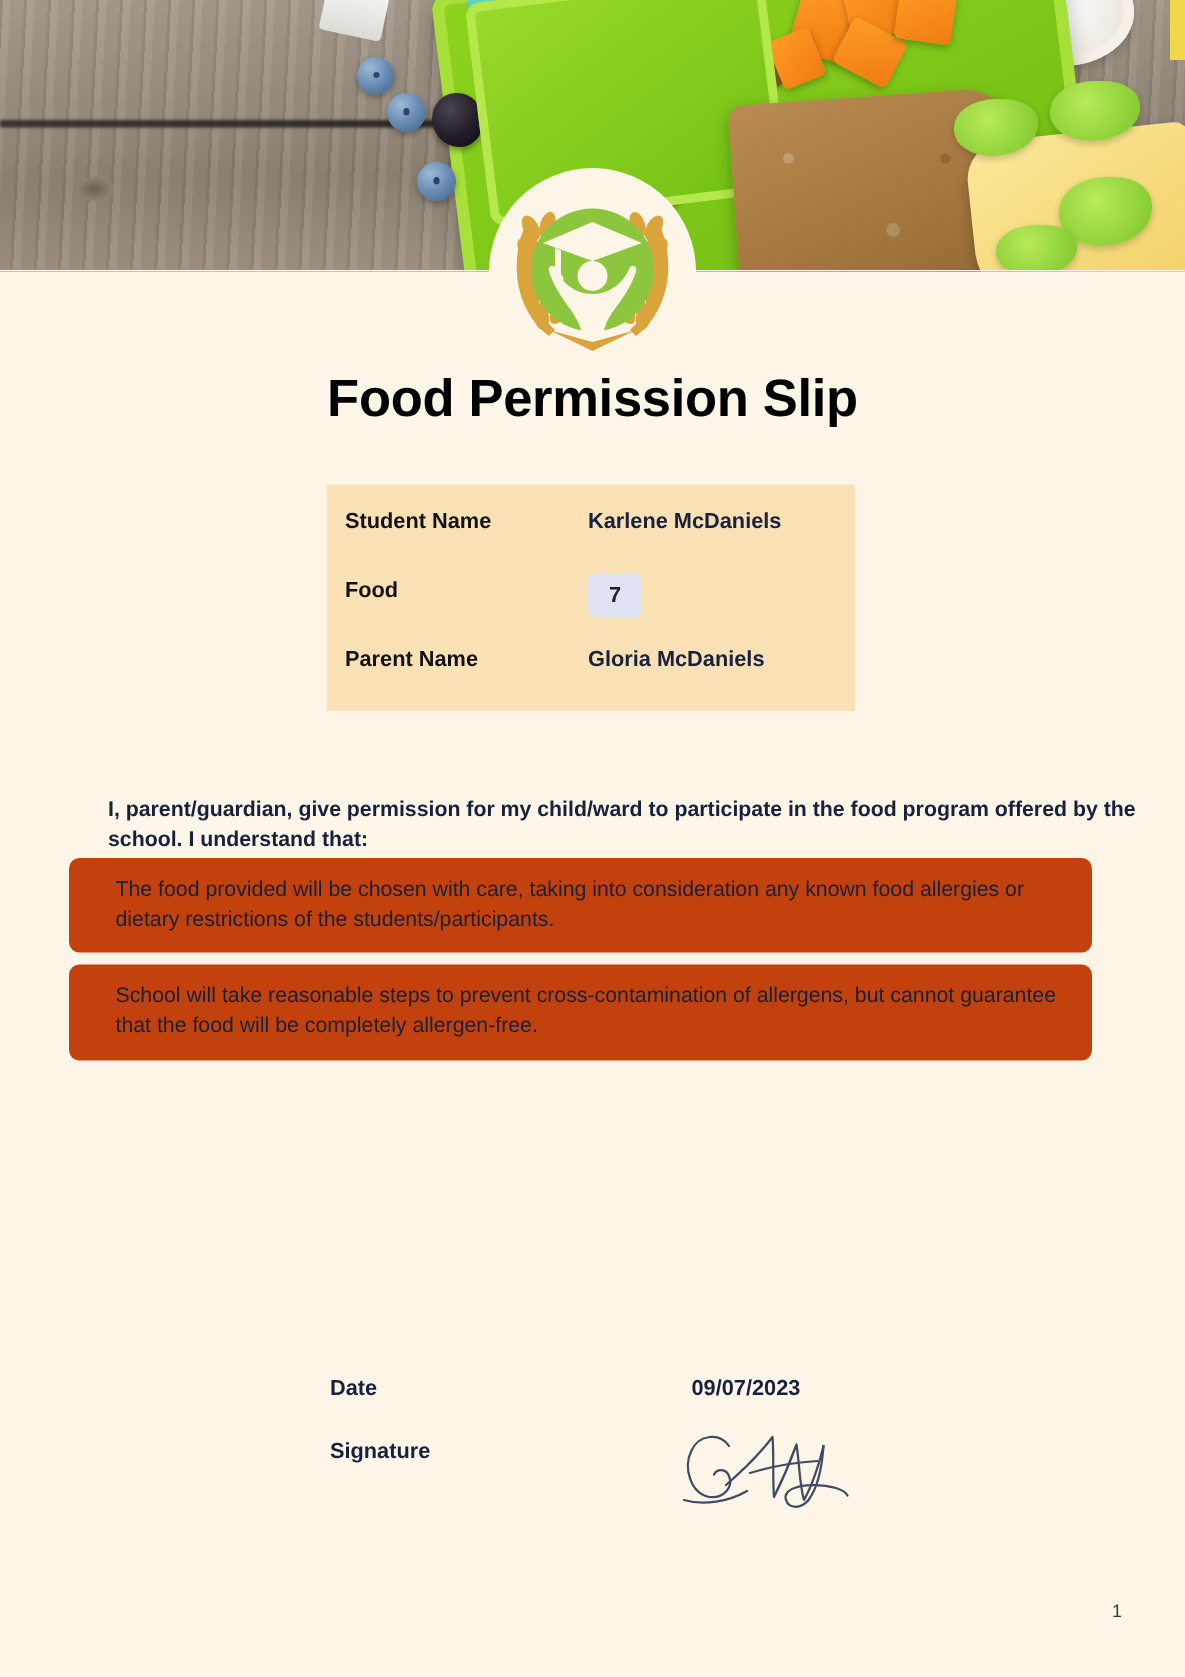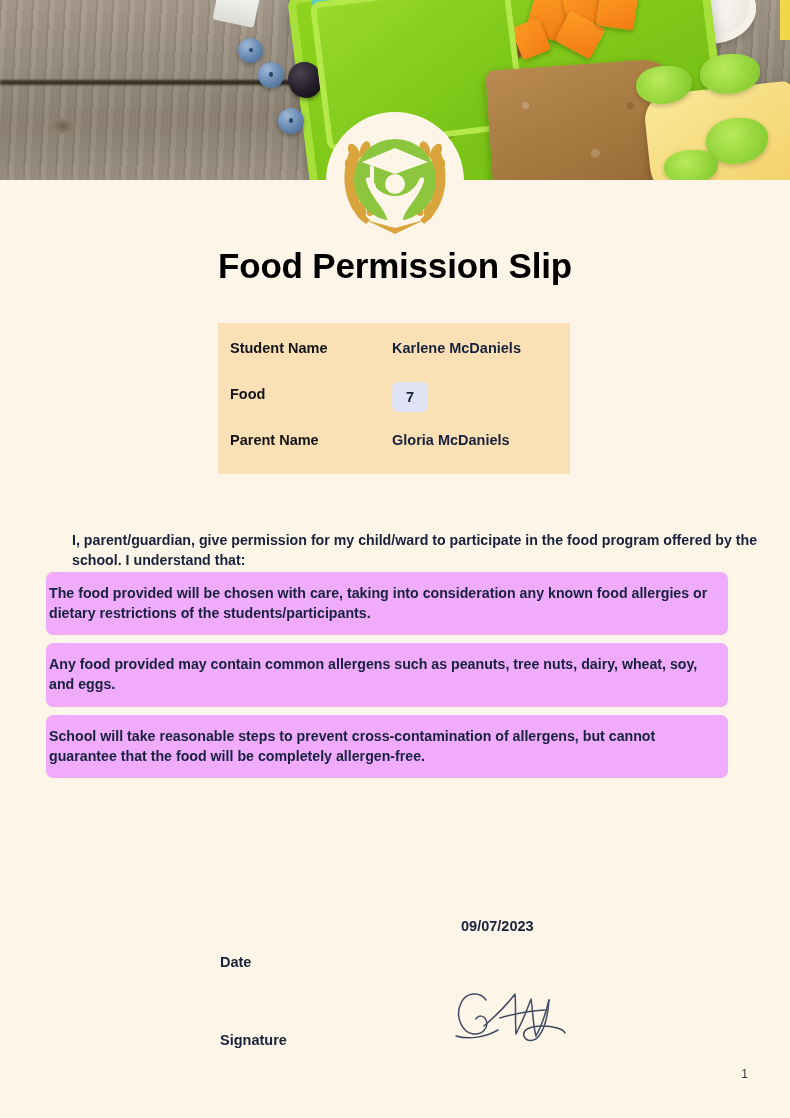--- a/index.html
+++ b/index.html
@@ -155,36 +155,36 @@
     line-height:1.42;
     margin-left:25px;
   }
 
   
   .statements{
     position:absolute; left:46px; top:572px; width:682px;
     display:flex; flex-direction:column; gap:8px;
   }
   .statement{
-    background:#f0abfc;
+    background:#c2410c;
     border-radius:7px;
-    padding:11px 13px 12px 3px;
-    font-size:14.2px; font-weight:bold; color:#17213C;
+    padding:11px 13px 12px 31px;
+    font-size:14.2px; font-weight:normal; color:#17213C;
     line-height:1.42;
   }
 
   
   .sign-block{
     position:absolute; left:220px; top:918px; width:400px;
   }
   .sign-row{ display:flex; align-items:flex-start; }
   .sign-row.date{ margin-bottom:26px; }
   .sign-label{
     width:200px; flex:none;
-    font-size:14.5px; font-weight:bold; color:#17213C;margin-top:36px;
+    font-size:14.5px; font-weight:bold; color:#17213C;
   }
   .sign-value{
     font-size:14.5px; font-weight:bold; color:#17213C;margin-left:41px;
   }
   .signature-img{ margin-top:-12px; margin-left:-8px; }
 
   
   .page-number{
     position:absolute; right:42px; top:1067px;
     font-size:12px; color:#3a3a3a;
@@ -315,21 +315,20 @@
   <div class="info-row r3">
     <div class="info-label">Parent Name</div>
     <div class="info-value">Gloria McDaniels</div>
   </div>
 </div>
 
 <div class="intro">I, parent/guardian, give permission for my child/ward to participate in the food program offered by the school. I understand that:</div>
 
 <div class="statements">
   <div class="statement">The food provided will be chosen with care, taking into consideration any known food allergies or dietary restrictions of the students/participants.</div>
-  <div class="statement">Any food provided may contain common allergens such as peanuts, tree nuts, dairy, wheat, soy, and eggs.</div>
   <div class="statement">School will take reasonable steps to prevent cross-contamination of allergens, but cannot guarantee that the food will be completely allergen-free.</div>
 </div>
 
 <div class="sign-block">
   <div class="sign-row date">
     <div class="sign-label">Date</div>
     <div class="sign-value">09/07/2023</div>
   </div>
   <div class="sign-row">
     <div class="sign-label">Signature</div>

